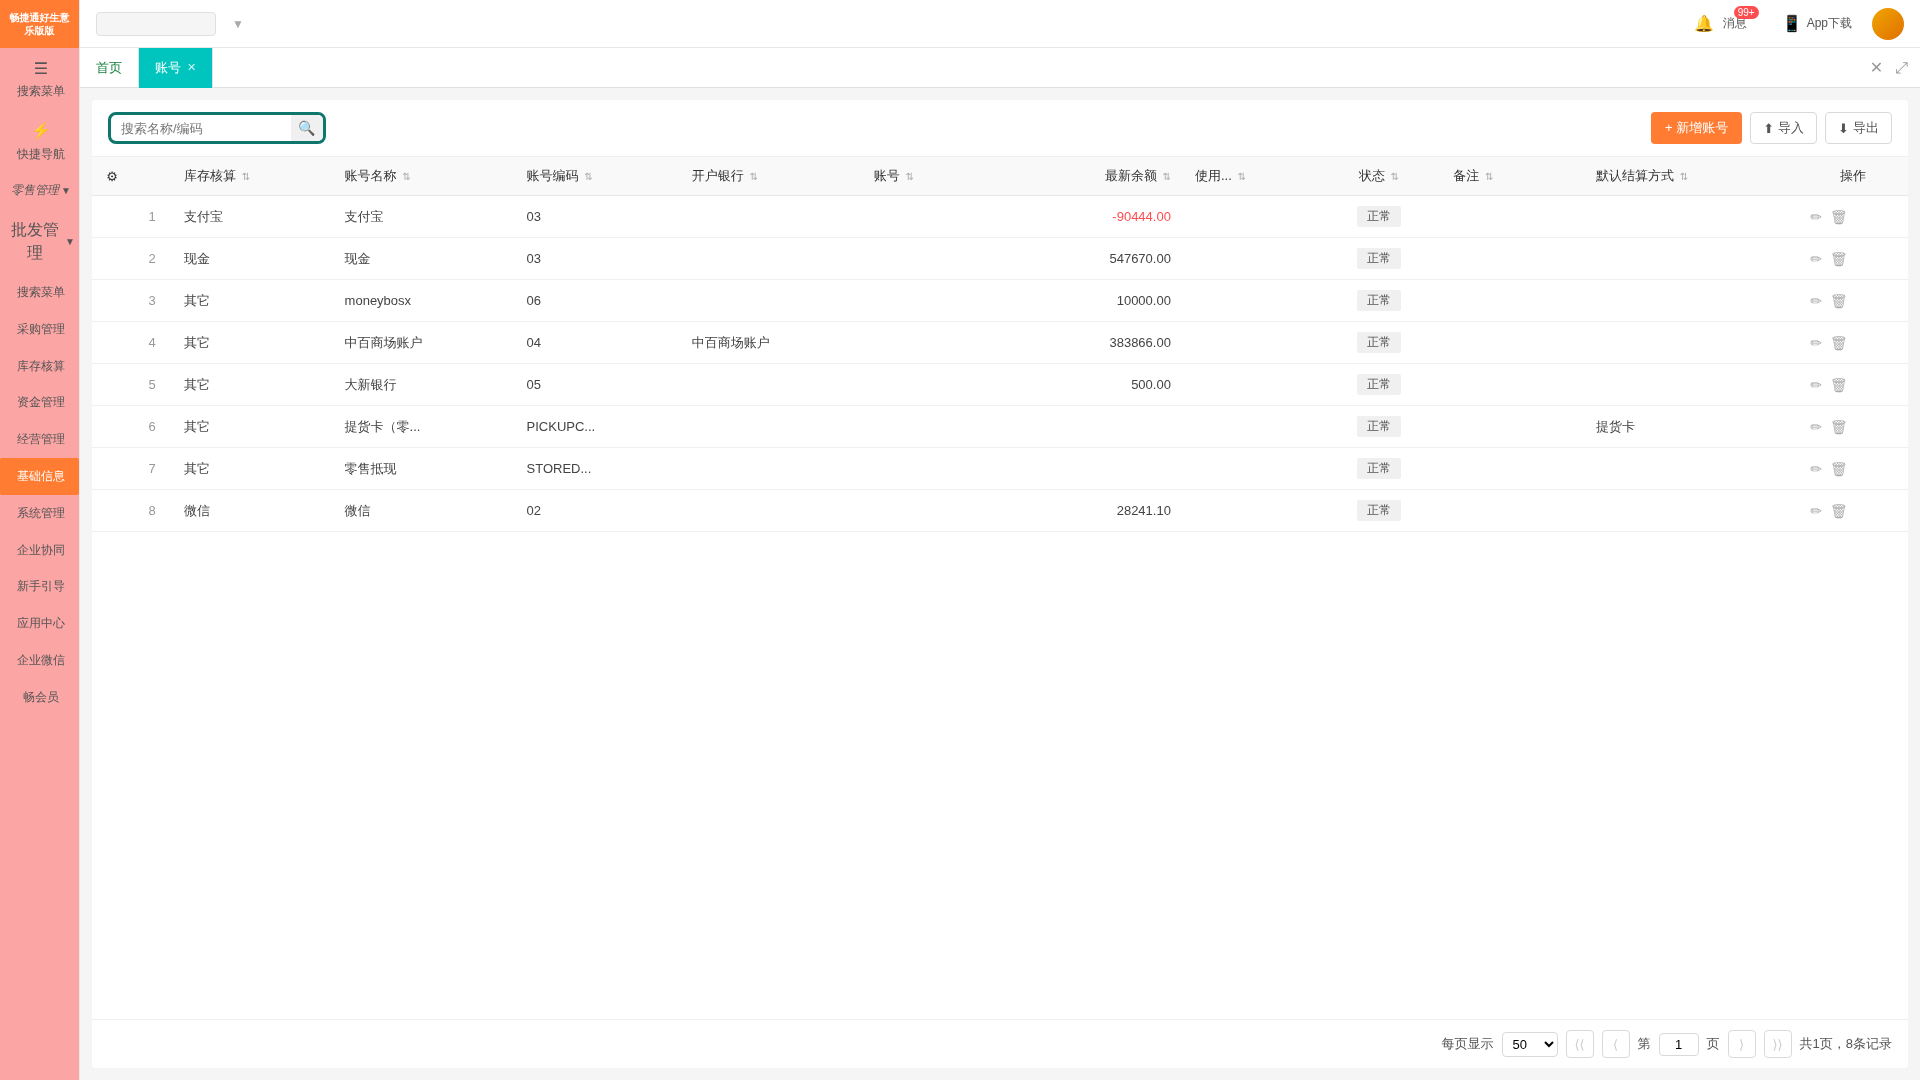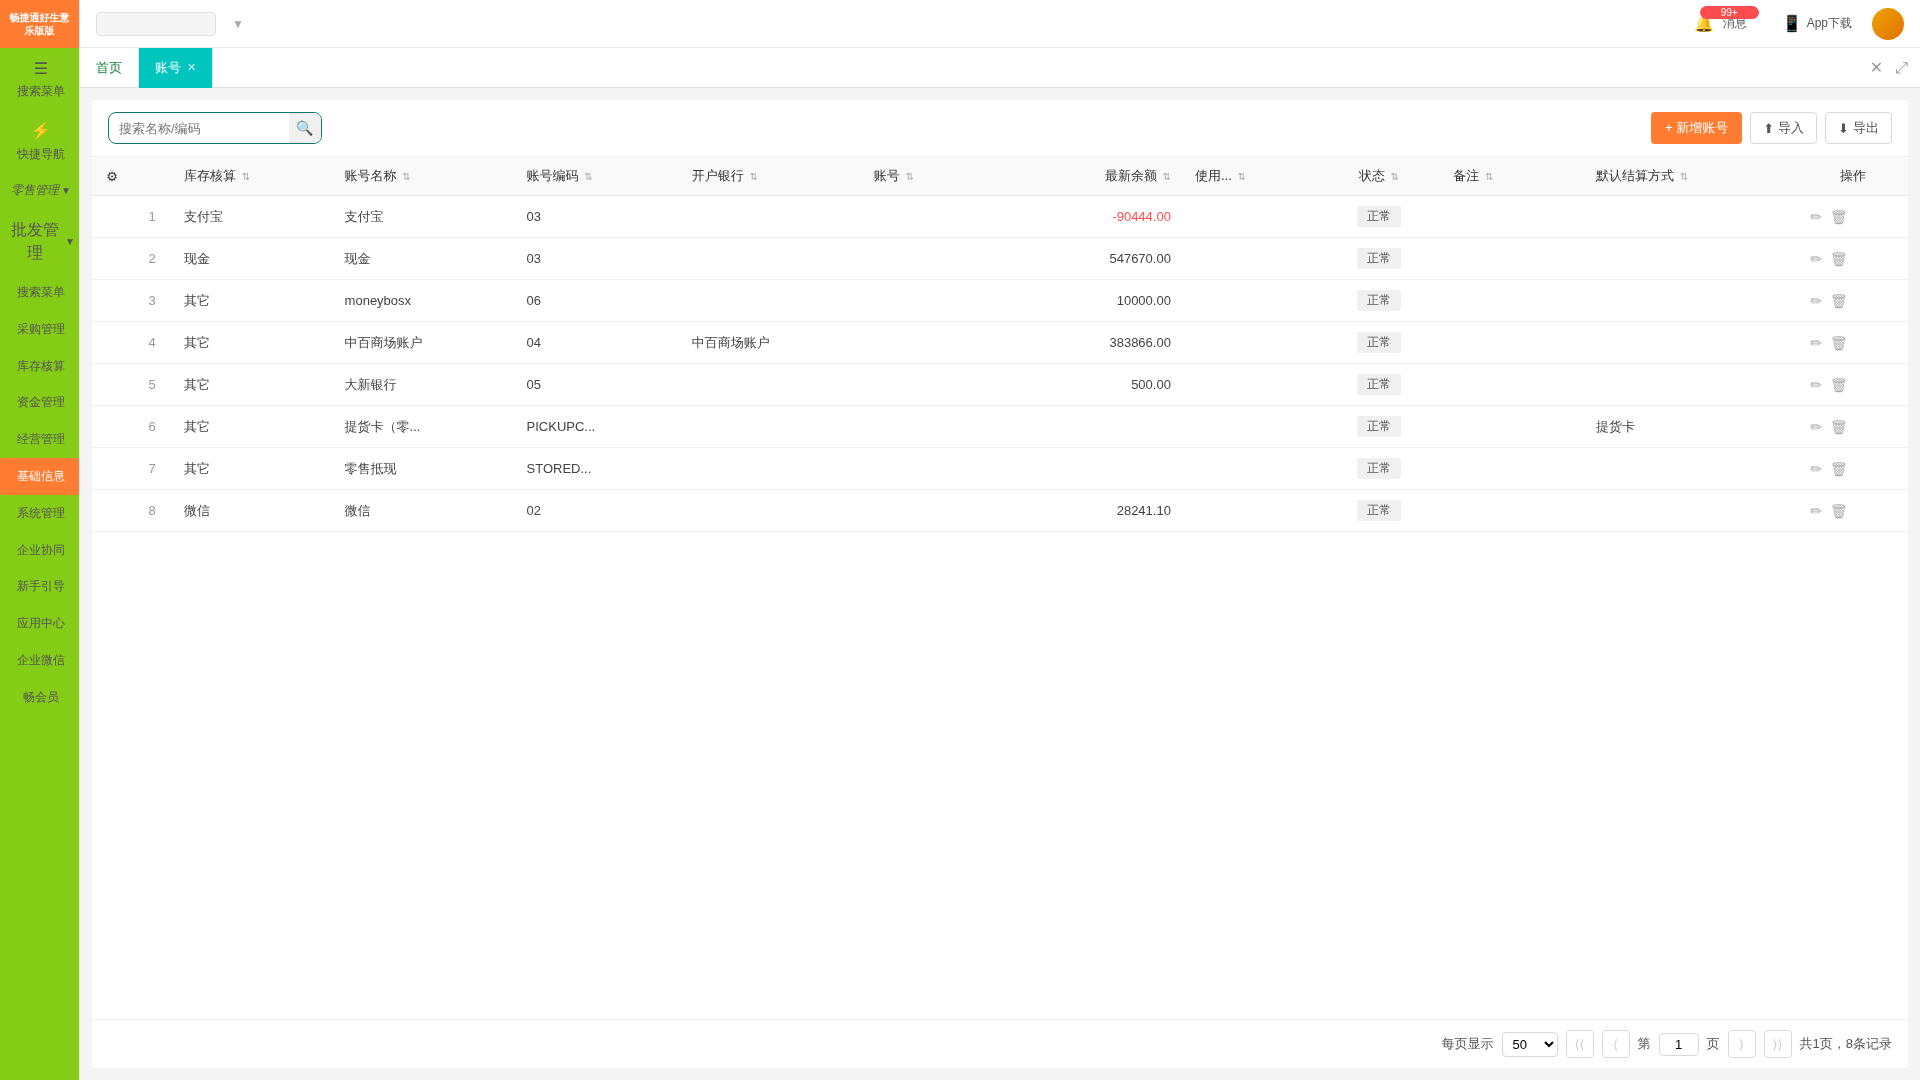--- a/index.html
+++ b/index.html
@@ -1,21 +1,21 @@
 <!DOCTYPE html>
 <html><head>
   <meta charset="utf-8">
   <style>
     * { box-sizing: border-box; margin: 0; padding: 0; }
     body { font-family: "Microsoft YaHei", "PingFang SC", Arial, sans-serif; font-size: 13px; background: #f5f5f5; display: flex; height: 1080px; width: 1920px; overflow: hidden; }
 
     
     .sidebar {
       width: 80px;
-      background: #84cc16;
+      background: #fca5a5;
       display: flex;
       flex-direction: column;
       border-right: 1px solid #e8e8e8;
       flex-shrink: 0;
     }
     .sidebar-logo {
       height: 48px;
       background: #ff7c32;
       display: flex;
       align-items: center;
@@ -94,21 +94,21 @@
       cursor: pointer;
       position: relative;
       color: #555;
       font-size: 12px;
     }
     .badge {
       background: #ff4d4f;
       color: #fff;
       border-radius: 8px;
       font-size: 10px;
-      padding: 1px 21px;
+      padding: 1px 4px;
       position: absolute;
       top: -8px;
       right: -12px;
       min-width: 16px;
       text-align: center;
     }
     .top-avatar {
       width: 32px;
       height: 32px;
       border-radius: 50%;
@@ -196,21 +196,21 @@
       flex-shrink: 0;
     }
     .toolbar-left {
       display: flex;
       align-items: center;
       gap: 8px;
     }
     .search-box {
       display: flex;
       align-items: center;
-      border: 1px solid #0f766e;
+      border: 3px solid #0f766e;
       border-radius: 8px;
       overflow: hidden;
       height: 32px;
     }
     .search-input {
       border: none;
       outline: none;
       padding: 0 10px;
       font-size: 13px;
       width: 180px;

